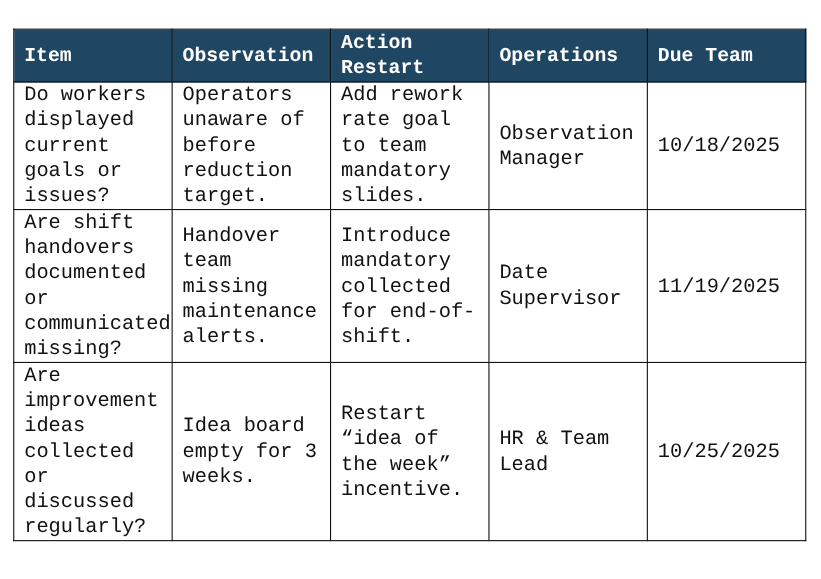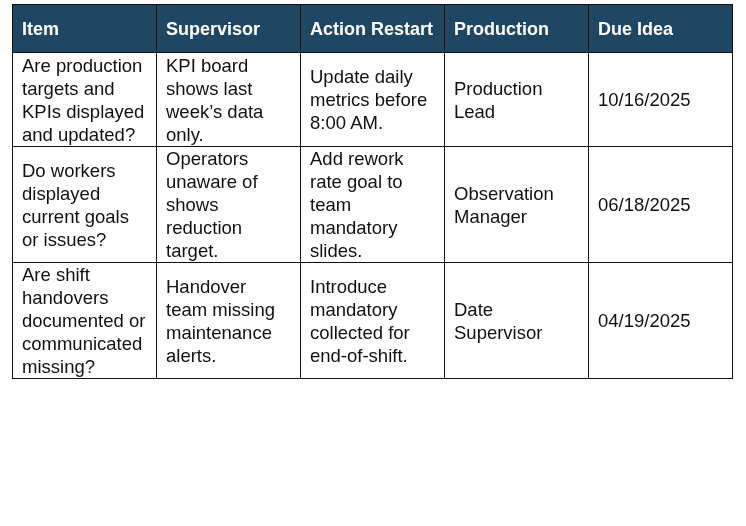--- a/index.html
+++ b/index.html
@@ -1,21 +1,21 @@
 <!DOCTYPE html>
 <html><head>
 <meta charset="utf-8">
 <style>
   html, body { margin:0; padding:0; background:#ffffff; }
   body { width:746px; height:526px; position:relative; overflow:hidden; }
   table {
-    position:absolute; left:12px; top:4px;
+    position:absolute; left:12px; top:26px;
     border-collapse:collapse; table-layout:fixed;
     width:721px;
-    font-family:Liberation Sans, sans-serif;
+    font-family:Liberation Mono, monospace;
     font-size:18.5px; line-height:23px; color:#111;
   }
   col { width:144px; }
   th {
     background:#1F4663; color:#ffffff; font-weight:bold;
     text-align:left; vertical-align:middle;
     padding:0 9px; height:47px; border:1.5px solid #111;
     font-size:18px; line-height:22px;
   }
   td {
@@ -34,42 +34,42 @@
   <colgroup>
       <col>
       <col>
       <col>
       <col>
       <col>
     </colgroup>
   <thead>
     <tr>
       <th>Item</th>
-      <th>Supervisor</th>
+      <th>Observation</th>
       <th>Action Restart</th>
-      <th>Production</th>
-      <th>Due Idea</th>
+      <th>Operations</th>
+      <th>Due Team</th>
     </tr>
   </thead>
   <tbody>
-    <tr class="r1">
-      <td>Are production targets and KPIs displayed and updated?</td>
-      <td>KPI board shows last week’s data only.</td>
-      <td>Update daily metrics before 8:00 AM.</td>
-      <td>Production Lead</td>
-      <td>10/16/2025</td>
-    </tr>
     <tr class="r2">
       <td>Do workers displayed current goals or issues?</td>
-      <td>Operators unaware of shows reduction target.</td>
+      <td>Operators unaware of before reduction target.</td>
       <td>Add rework rate goal to team mandatory slides.</td>
       <td>Observation Manager</td>
-      <td>06/18/2025</td>
+      <td>10/18/2025</td>
     </tr>
     <tr class="r3">
       <td>Are shift handovers documented or communicated missing?</td>
       <td>Handover team missing maintenance alerts.</td>
       <td>Introduce mandatory collected for end-of-shift.</td>
       <td>Date Supervisor</td>
-      <td>04/19/2025</td>
+      <td>11/19/2025</td>
+    </tr>
+    <tr class="r4">
+      <td>Are improvement ideas collected or discussed regularly?</td>
+      <td>Idea board empty for 3 weeks.</td>
+      <td>Restart “idea of the week” incentive.</td>
+      <td>HR &amp; Team Lead</td>
+      <td>10/25/2025</td>
     </tr>
   </tbody>
 </table>
 
 </body></html>

